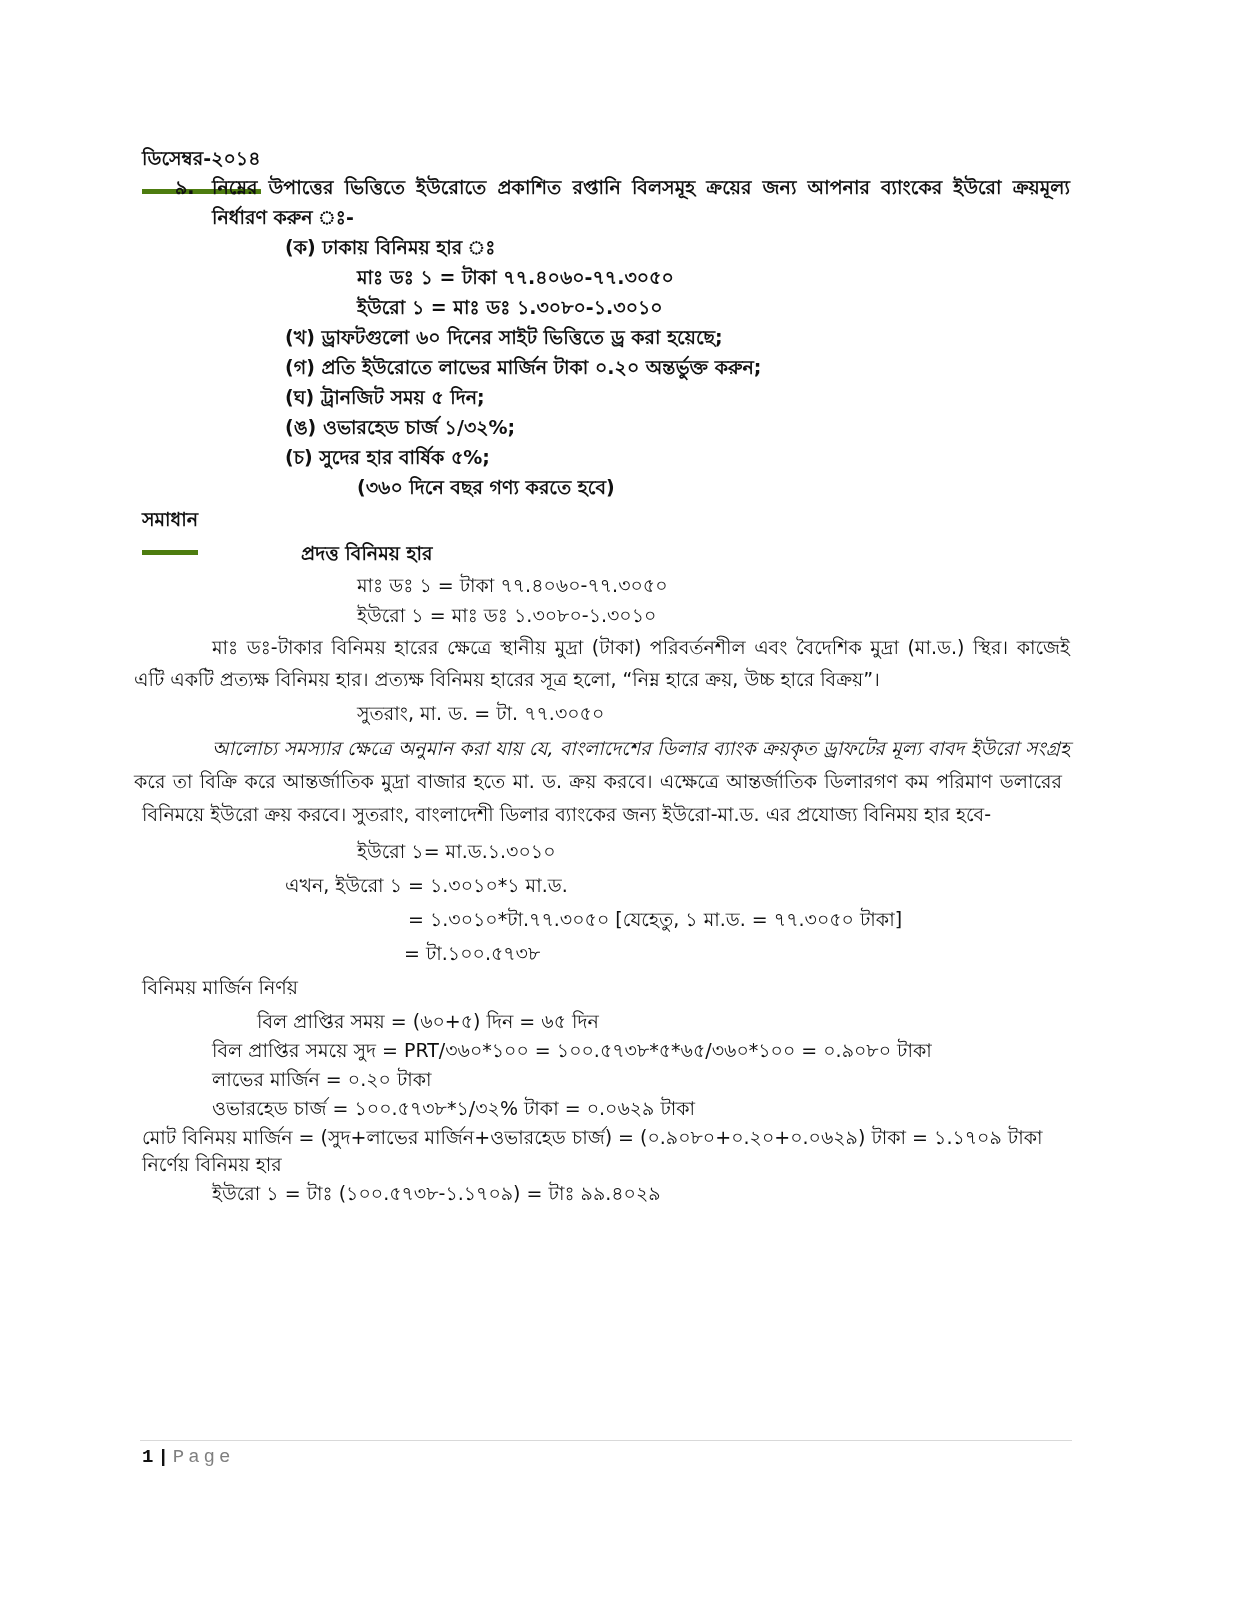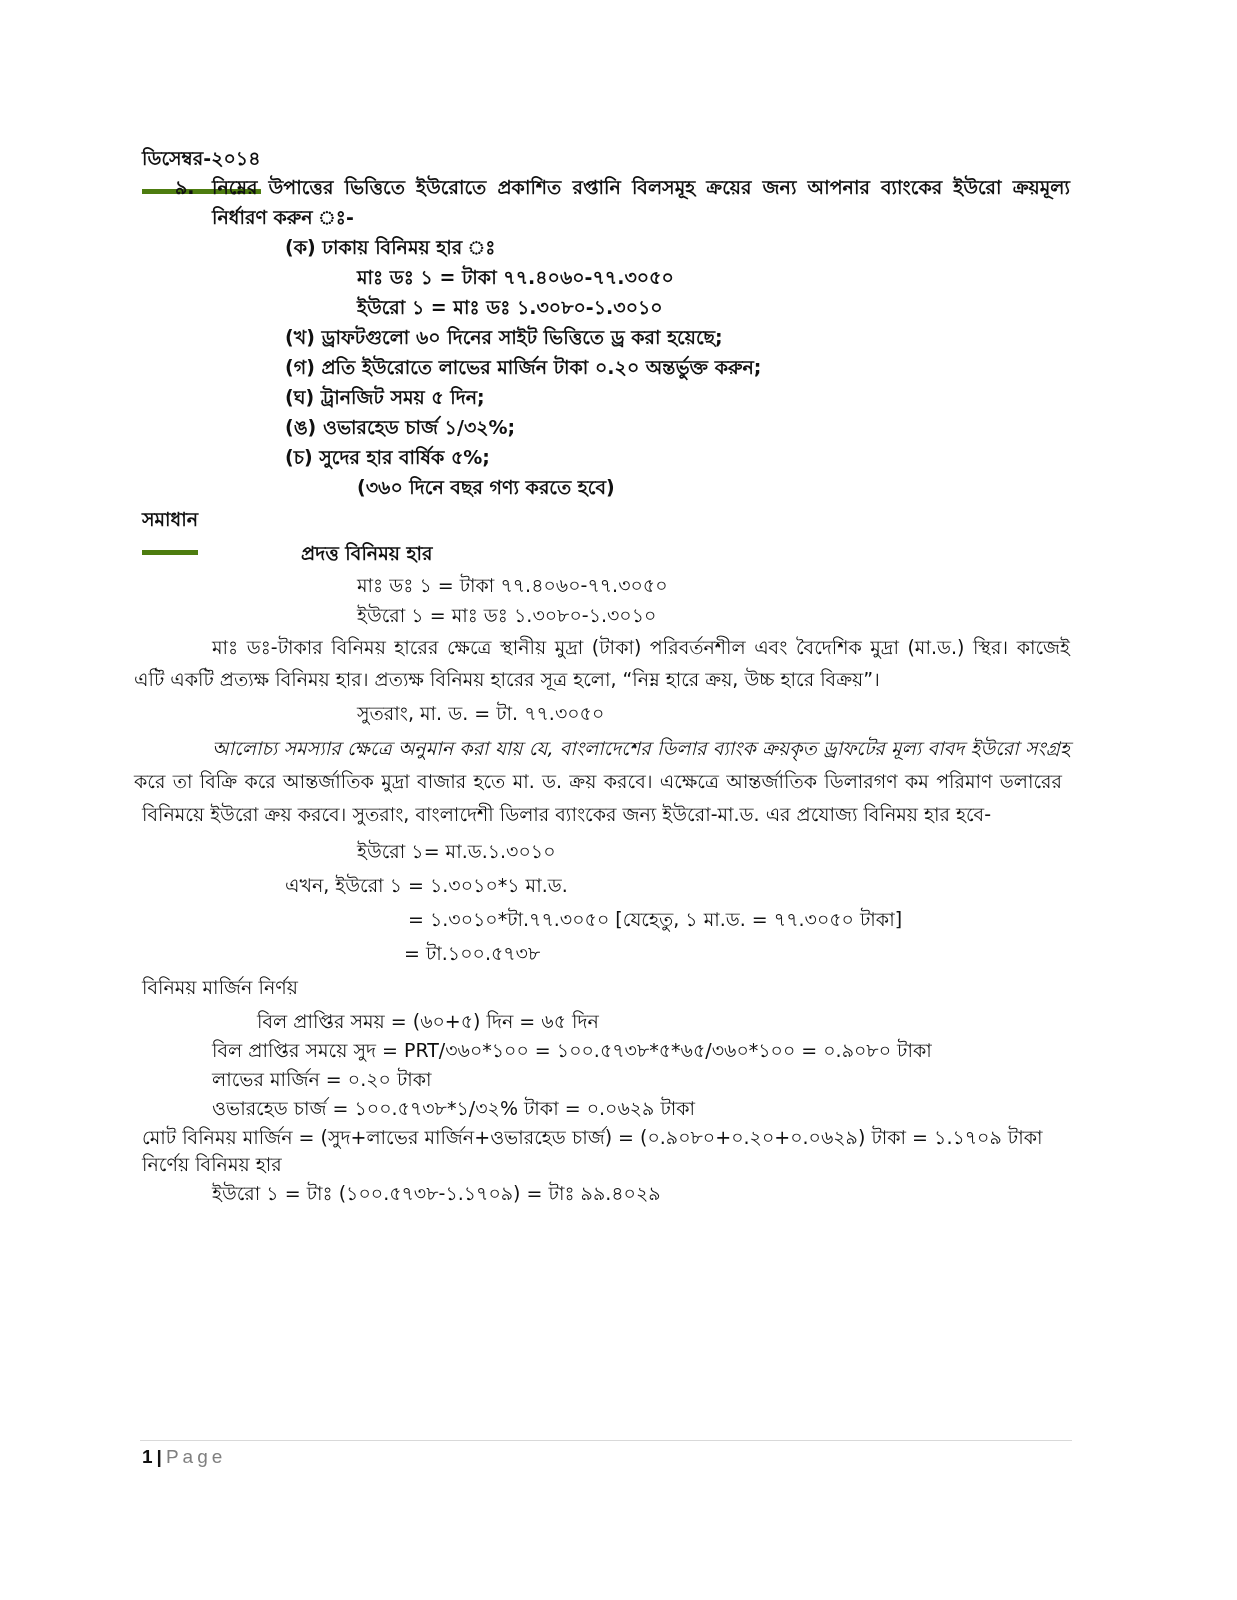--- a/index.html
+++ b/index.html
@@ -3,21 +3,21 @@
 <meta charset="utf-8">
 <style>
   html, body { margin: 0; padding: 0; background: #ffffff; }
   body { width: 1237px; height: 1600px; position: relative; overflow: hidden;
          font-family: "DejaVu Sans", "Liberation Sans", sans-serif; color: #111; }
   .line { position: absolute; white-space: nowrap; font-size: 19px; line-height: 26px; }
   .bold { font-weight: bold; }
   .ul { border-bottom: 5px solid #4d7c0f; padding-bottom: 18px; font-weight: bold; }
   .just { white-space: normal; text-align: justify; text-align-last: justify; width: 928px; }
   .footer-rule { position: absolute; left: 140px; top: 1440px; width: 932px; height: 1px; background: #d9d9d9; }
-  .footer { position: absolute; left: 142px; top: 1446px; font-family: Liberation Sans, sans-serif; font-size: 19px; }
+  .footer { position: absolute; left: 142px; top: 1446px; font-family: Liberation Mono, monospace; font-size: 19px; }
   .footer .pn { font-weight: bold; color: #111; }
   .footer .sep { font-weight: bold; color: #111; margin: 0 4px; }
   .footer .pg { color: #7f7f7f; letter-spacing: 4px; }
 </style>
 </head>
 <body>
 
 <div>
 
   <div class="line ul" style="left:142px;top:145px;">ডিসেম্বর-২০১৪</div>

